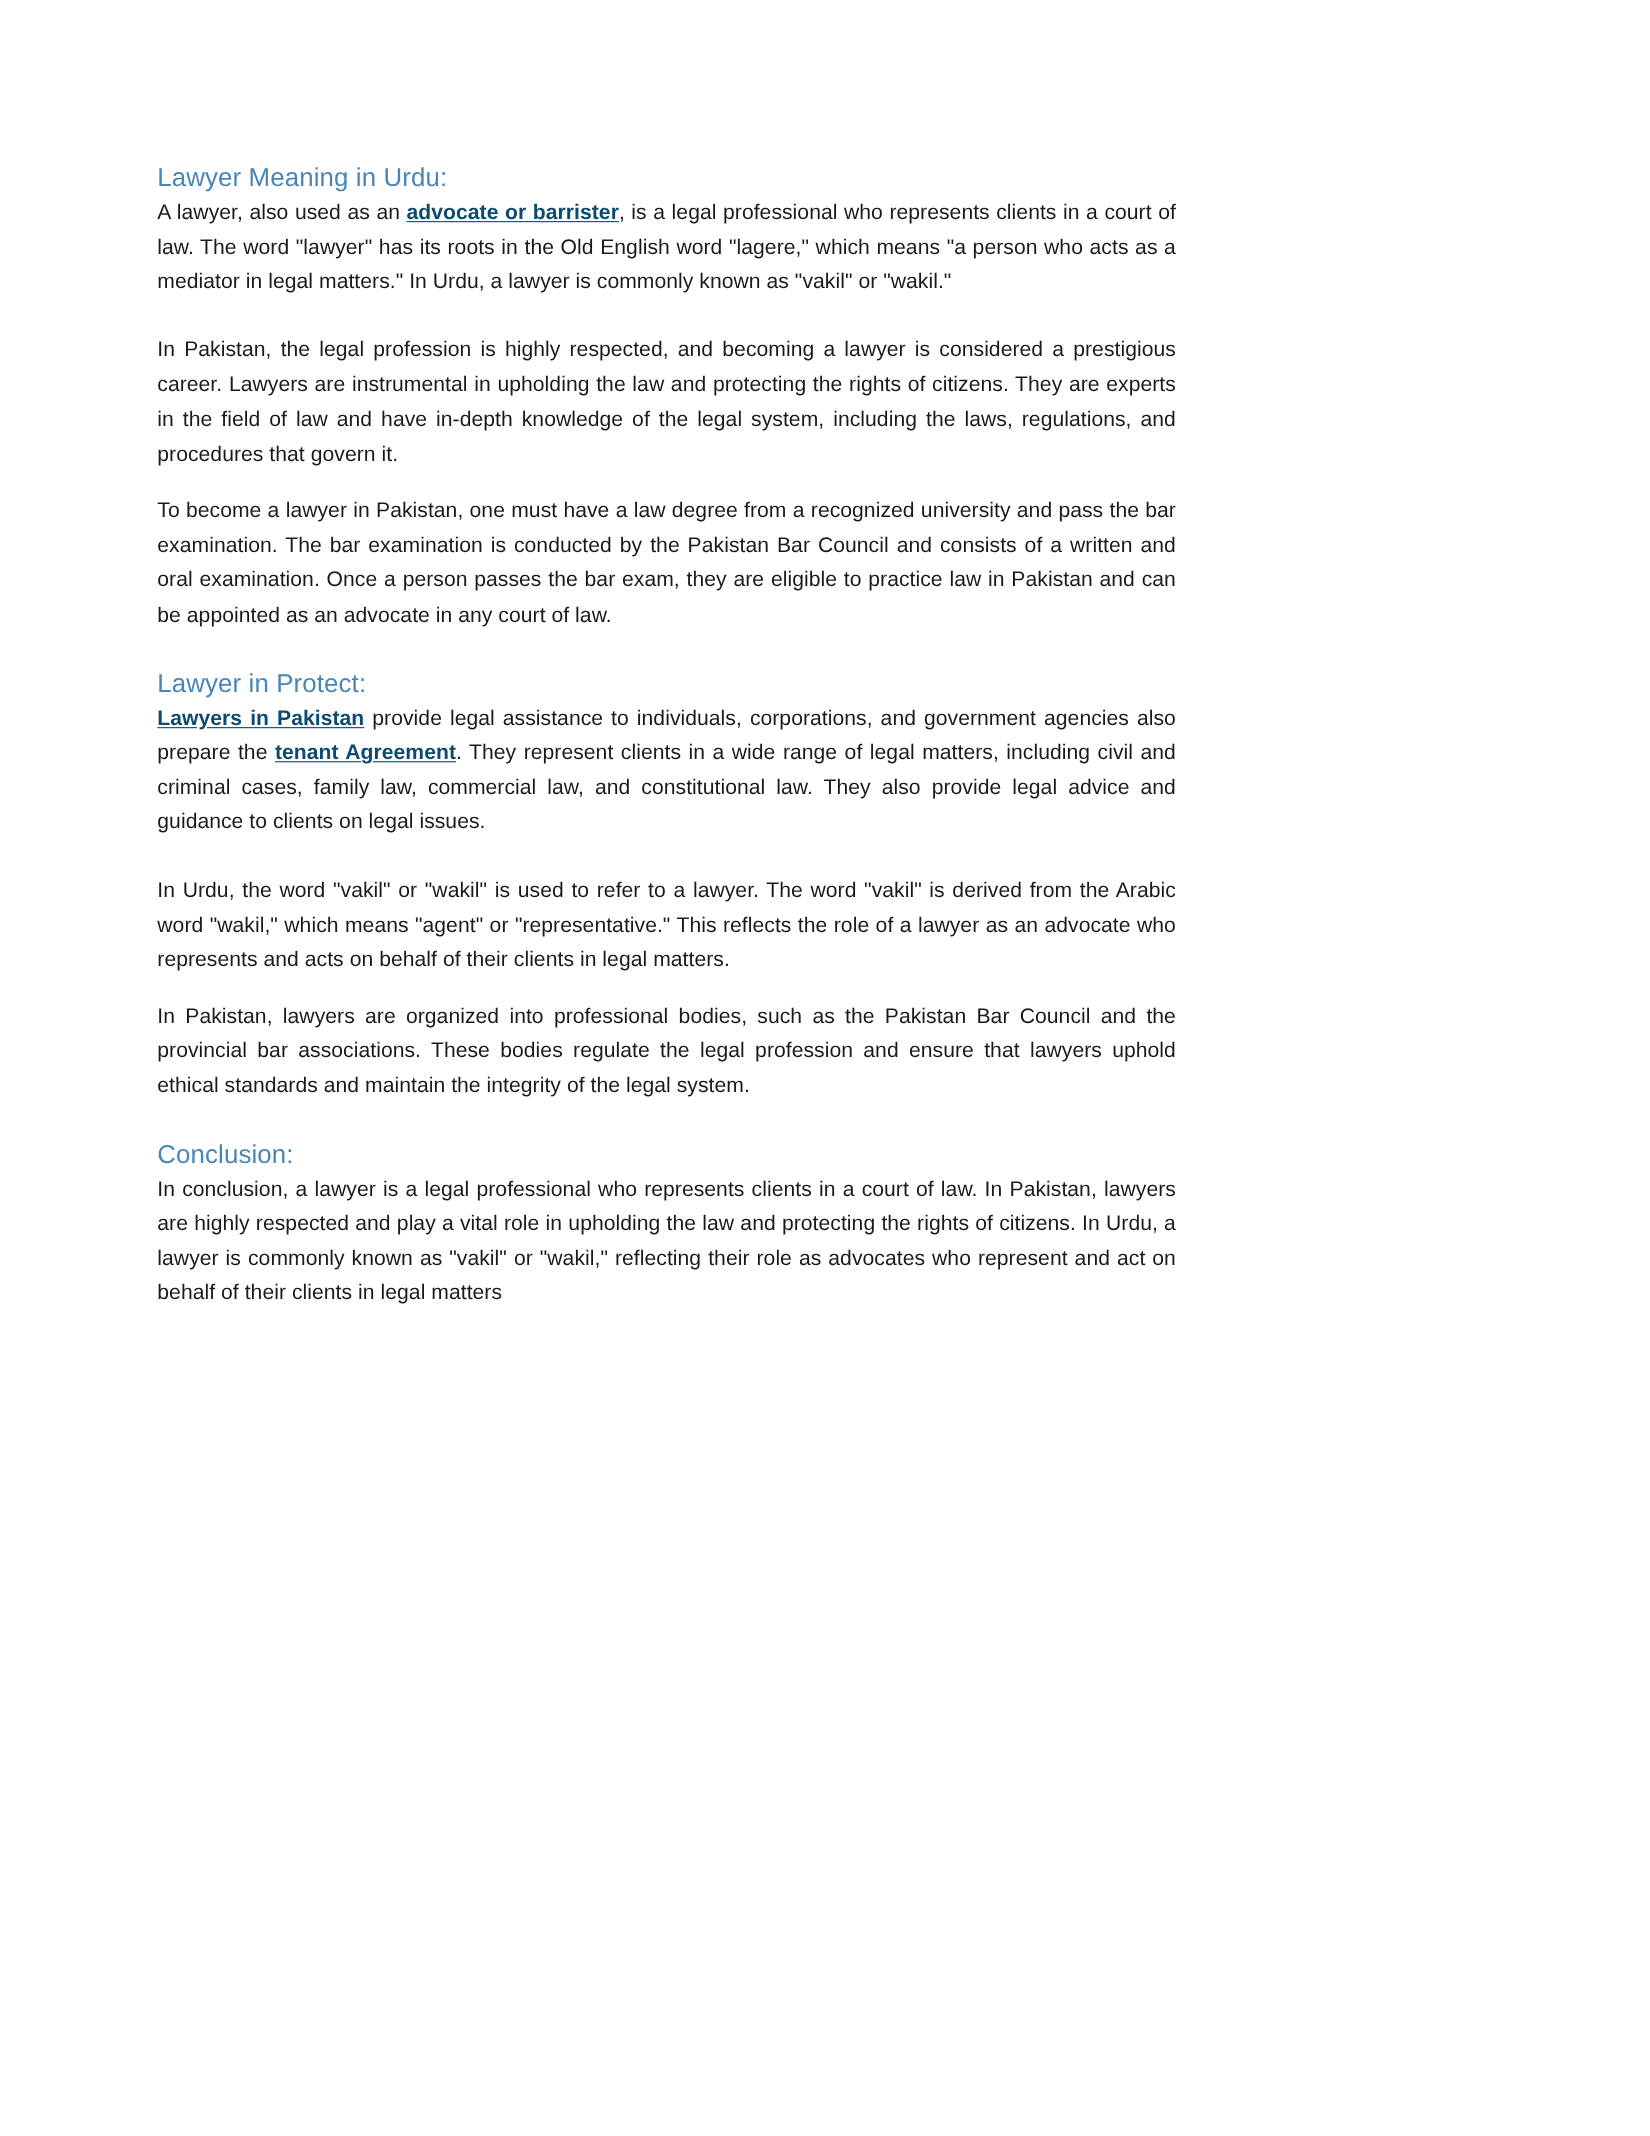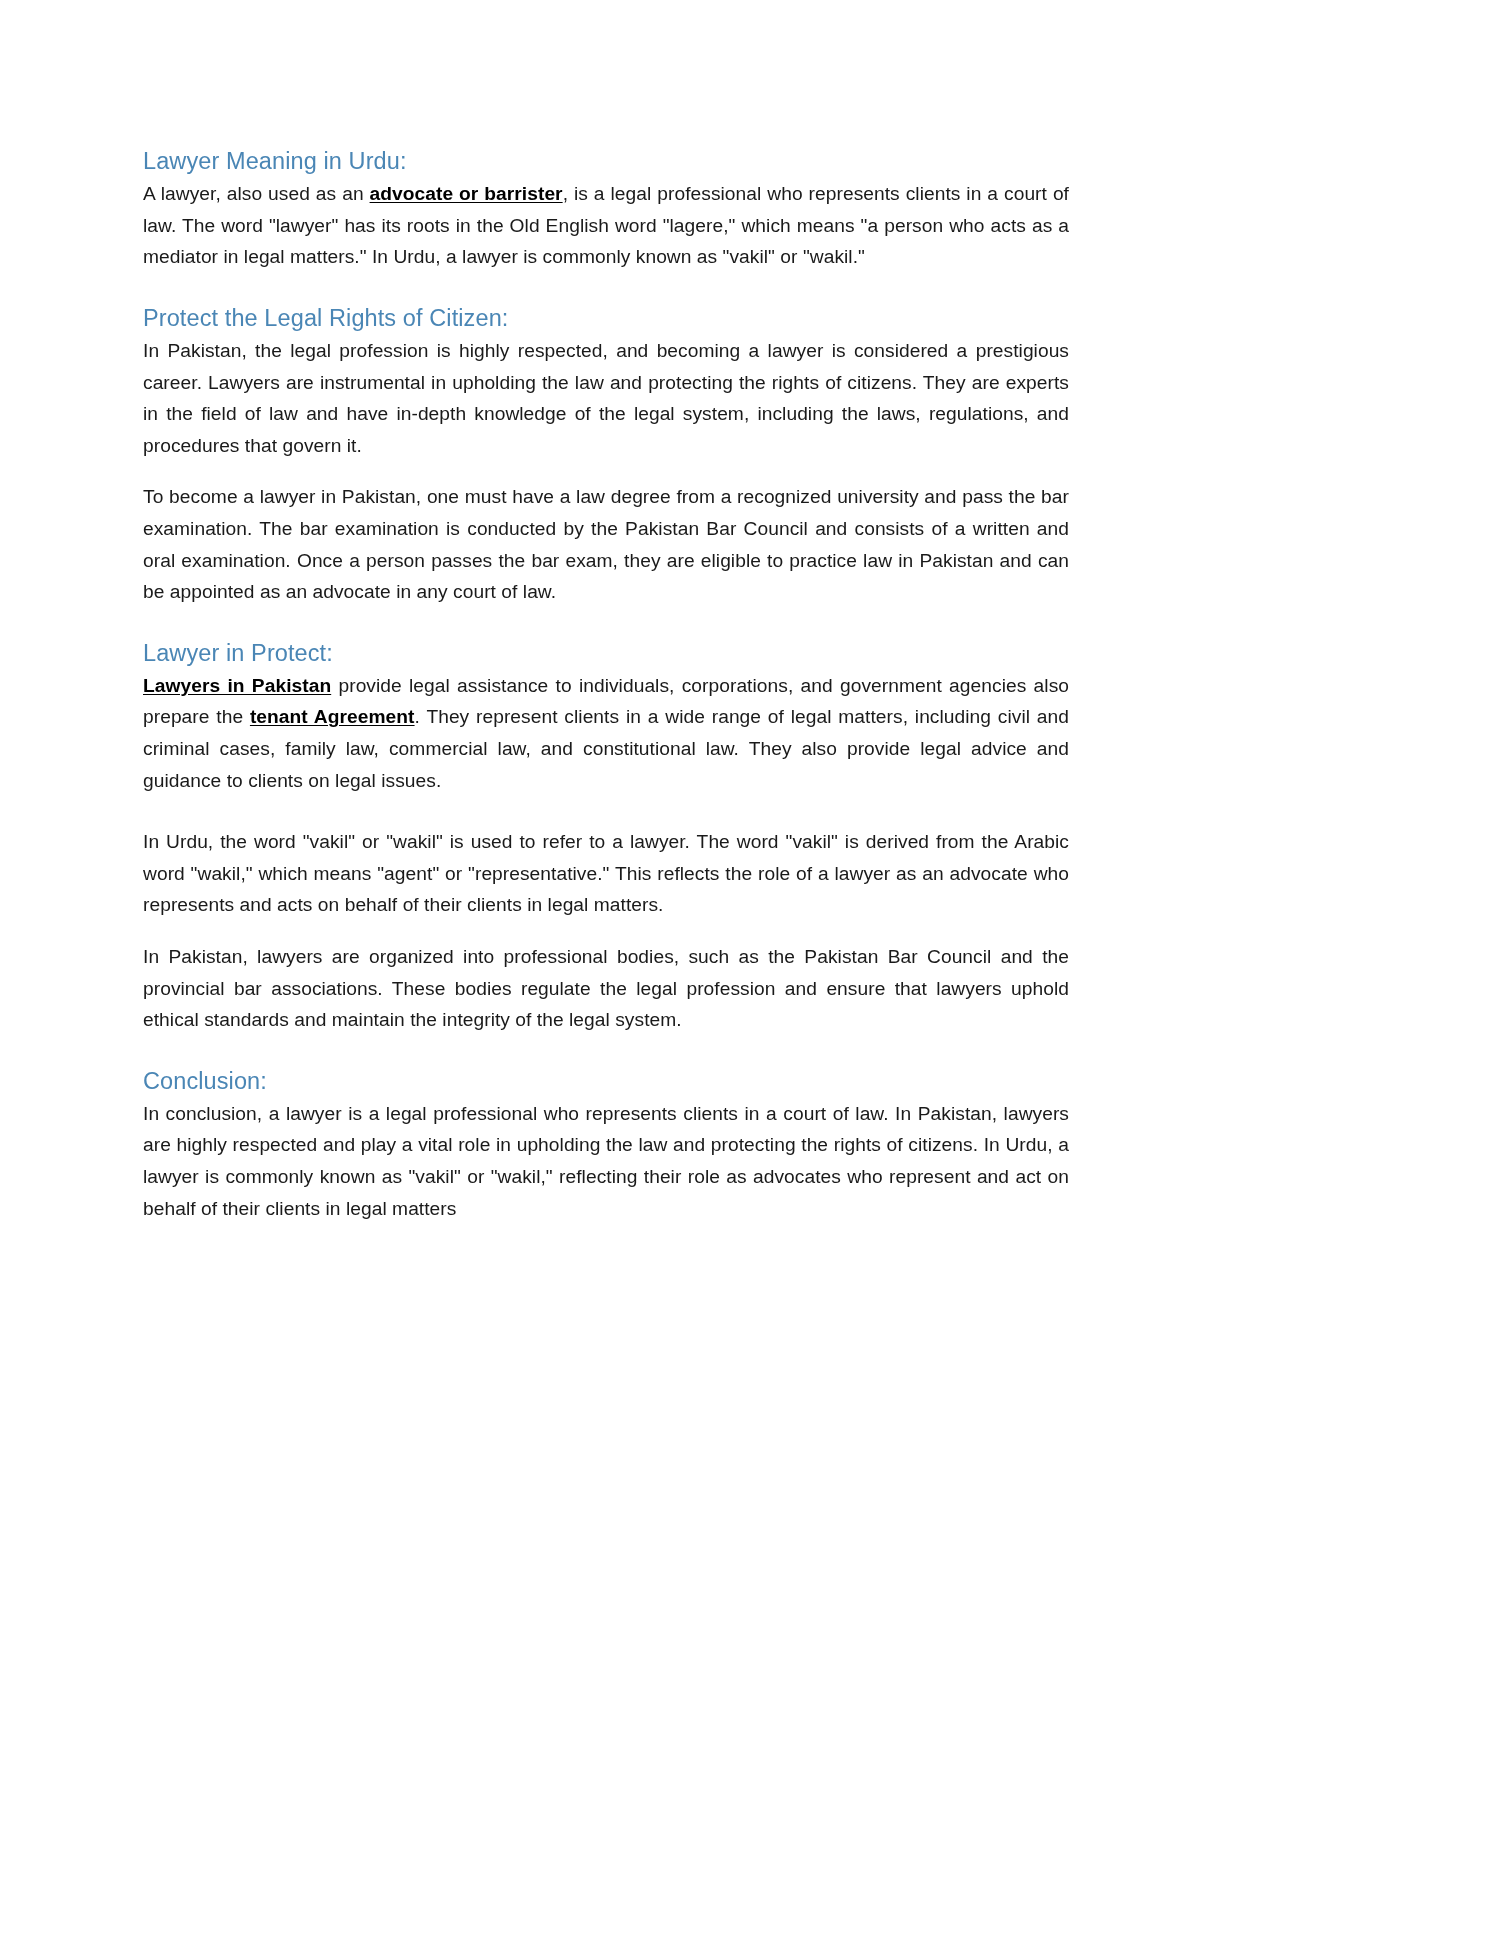--- a/index.html
+++ b/index.html
@@ -44,21 +44,21 @@
     line-height: 31.6px;
     margin: 0;
     text-align: justify;
     text-justify: inter-word;
     letter-spacing: 0.05px;
   }
   p.body-text + p.body-text {
     margin-top: 20px;
   }
   a.doclink {
-    color: #000000;
+    color: #0c4a6e;
     font-weight: bold;
     text-decoration: underline;
     text-underline-offset: 2px;
   }
   .heading-block {
     margin-top: 30px;
   }
   .heading-block:first-child {
     margin-top: 0;
   }
@@ -66,21 +66,20 @@
 </head>
 <body>
 
 <div class="page">
   <div class="content" id="doc-content">
       <div class="heading-block">
         <h2 class="heading">Lawyer Meaning in Urdu:</h2>
         <p class="body-text"><span>A lawyer, also used as an </span><a class="doclink" href="#">advocate or barrister</a><span>, is a legal professional who represents clients in a court of law. The word "lawyer" has its roots in the Old English word "lagere," which means "a person who acts as a mediator in legal matters." In Urdu, a lawyer is commonly known as "vakil" or "wakil."</span></p>
       </div>
       <div class="heading-block">
-        <h2 class="heading">Protect the Legal Rights of Citizen:</h2>
         <p class="body-text"><span>In Pakistan, the legal profession is highly respected, and becoming a lawyer is considered a prestigious career. Lawyers are instrumental in upholding the law and protecting the rights of citizens. They are experts in the field of law and have in-depth knowledge of the legal system, including the laws, regulations, and procedures that govern it.</span></p>
         <p class="body-text"><span>To become a lawyer in Pakistan, one must have a law degree from a recognized university and pass the bar examination. The bar examination is conducted by the Pakistan Bar Council and consists of a written and oral examination. Once a person passes the bar exam, they are eligible to practice law in Pakistan and can be appointed as an advocate in any court of law.</span></p>
       </div>
       <div class="heading-block">
         <h2 class="heading">Lawyer in Protect:</h2>
         <p class="body-text"><a class="doclink" href="#">Lawyers in Pakistan</a><span> provide legal assistance to individuals, corporations, and government agencies also prepare the </span><a class="doclink" href="#">tenant Agreement</a><span>. They represent clients in a wide range of legal matters, including civil and criminal cases, family law, commercial law, and constitutional law. They also provide legal advice and guidance to clients on legal issues.</span></p>
       </div>
       <div class="heading-block">
         <p class="body-text"><span>In Urdu, the word "vakil" or "wakil" is used to refer to a lawyer. The word "vakil" is derived from the Arabic word "wakil," which means "agent" or "representative." This reflects the role of a lawyer as an advocate who represents and acts on behalf of their clients in legal matters.</span></p>
         <p class="body-text"><span>In Pakistan, lawyers are organized into professional bodies, such as the Pakistan Bar Council and the provincial bar associations. These bodies regulate the legal profession and ensure that lawyers uphold ethical standards and maintain the integrity of the legal system.</span></p>

